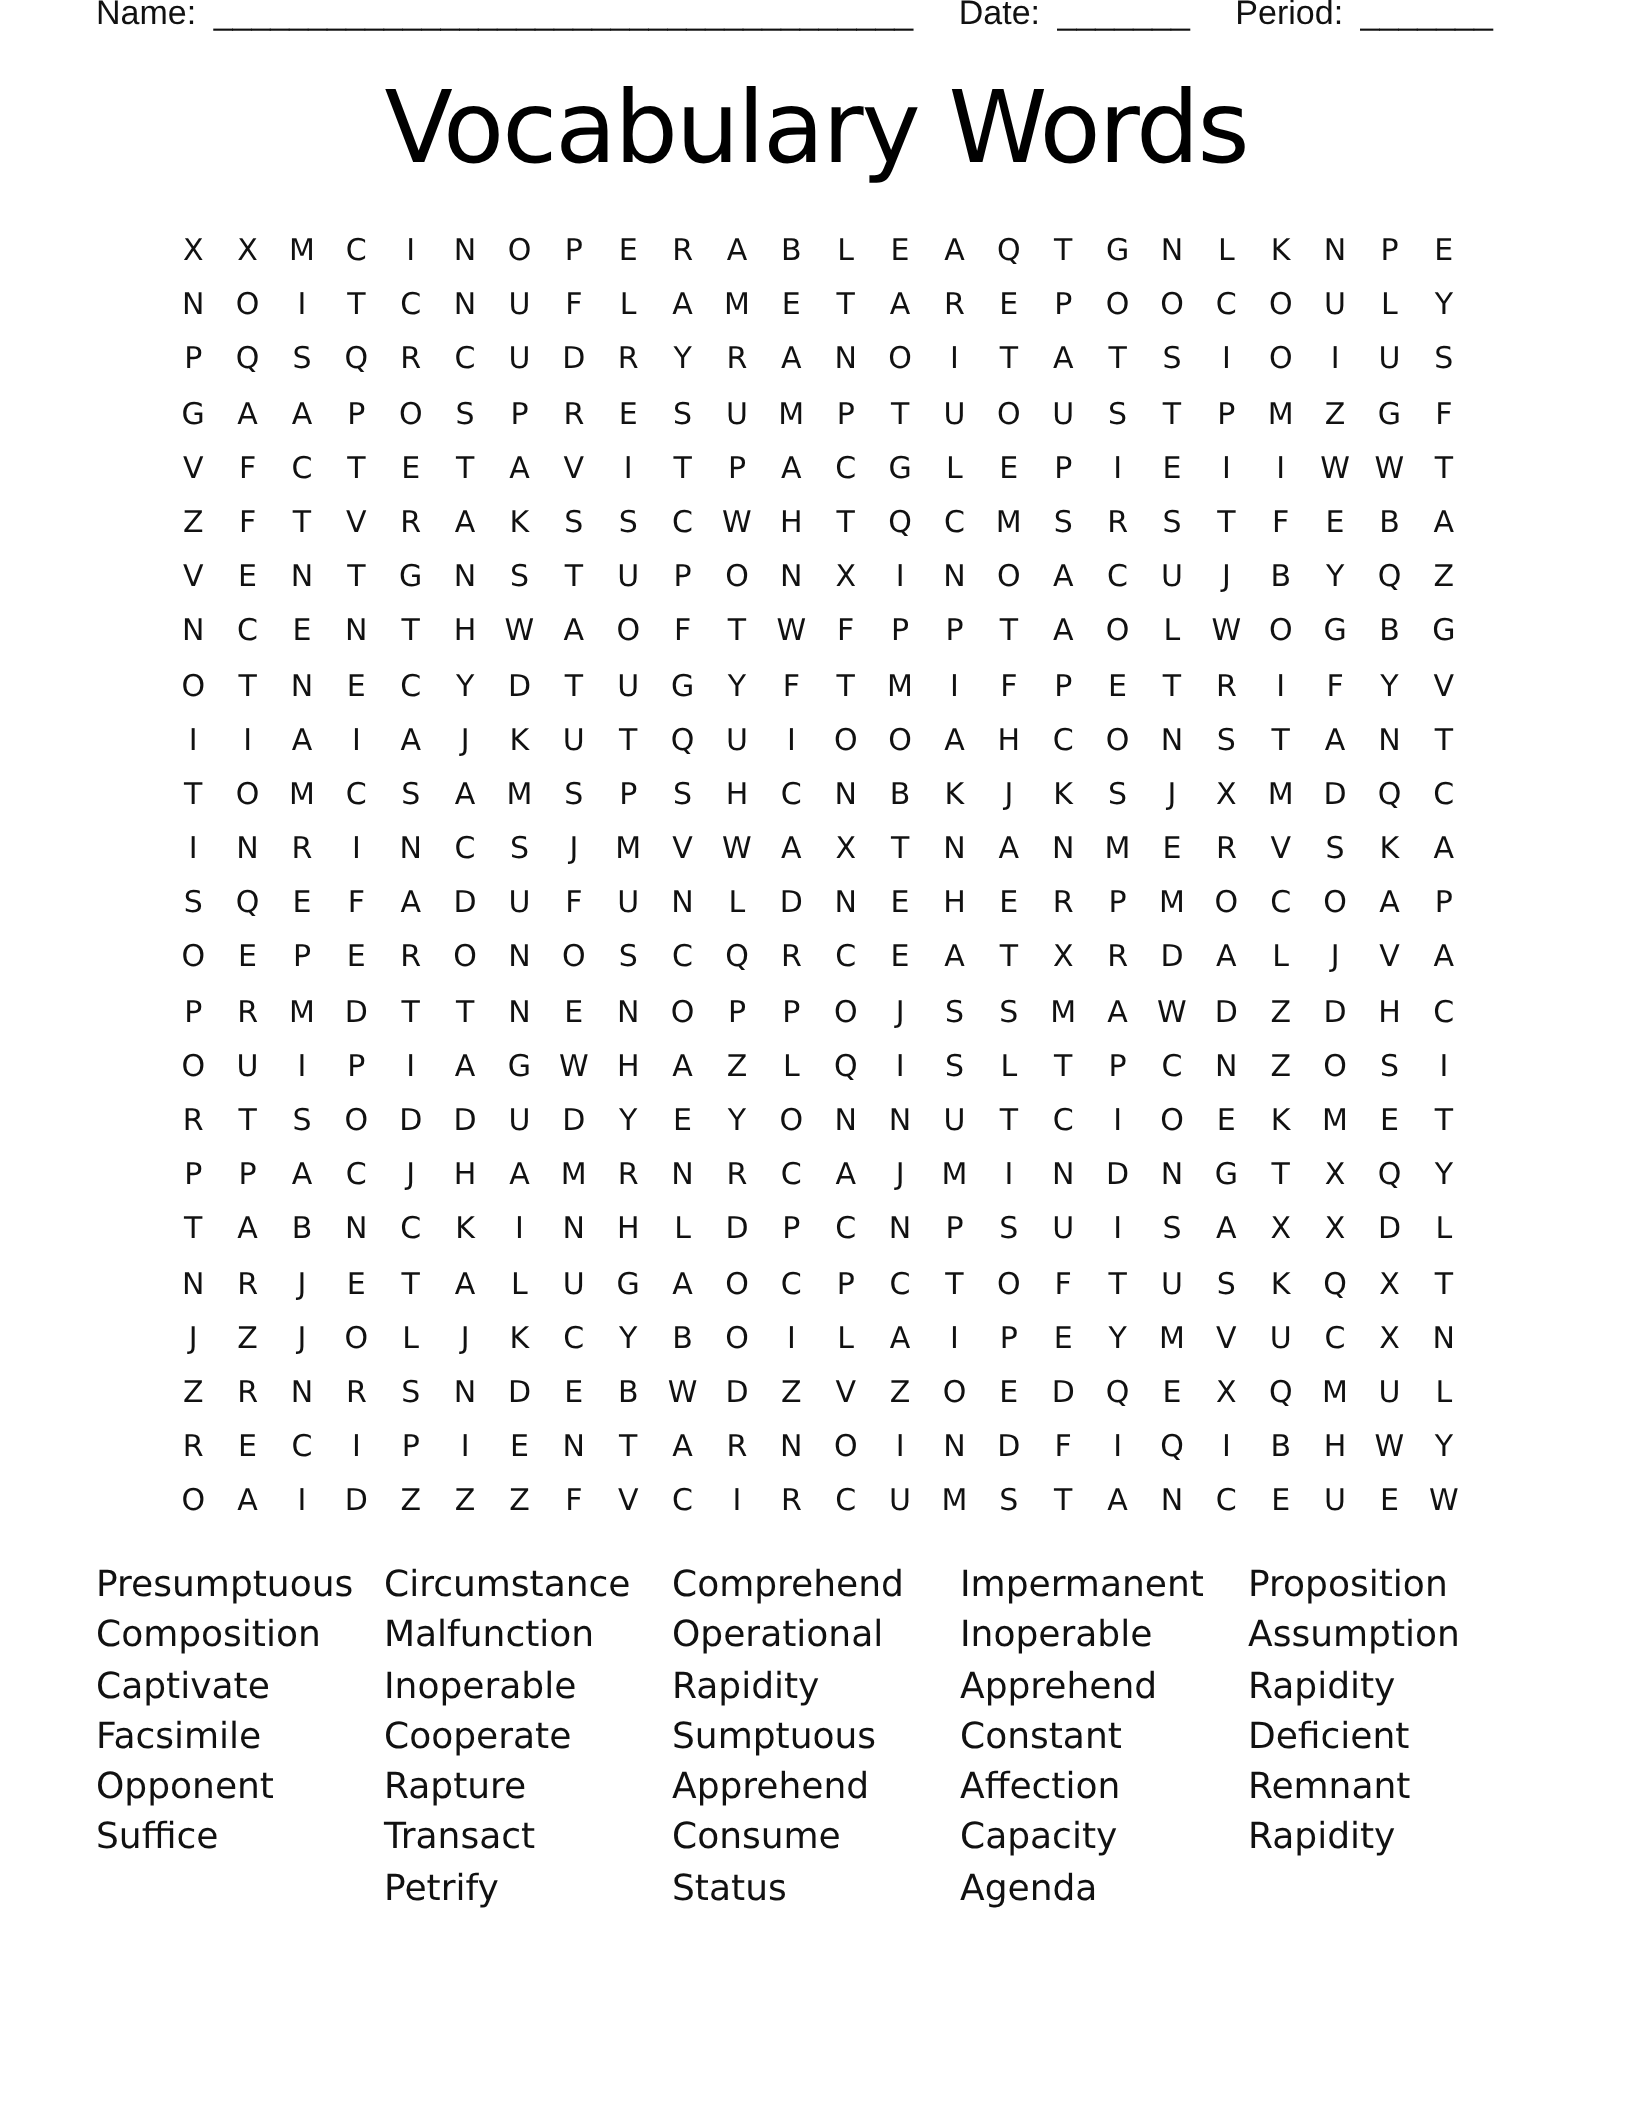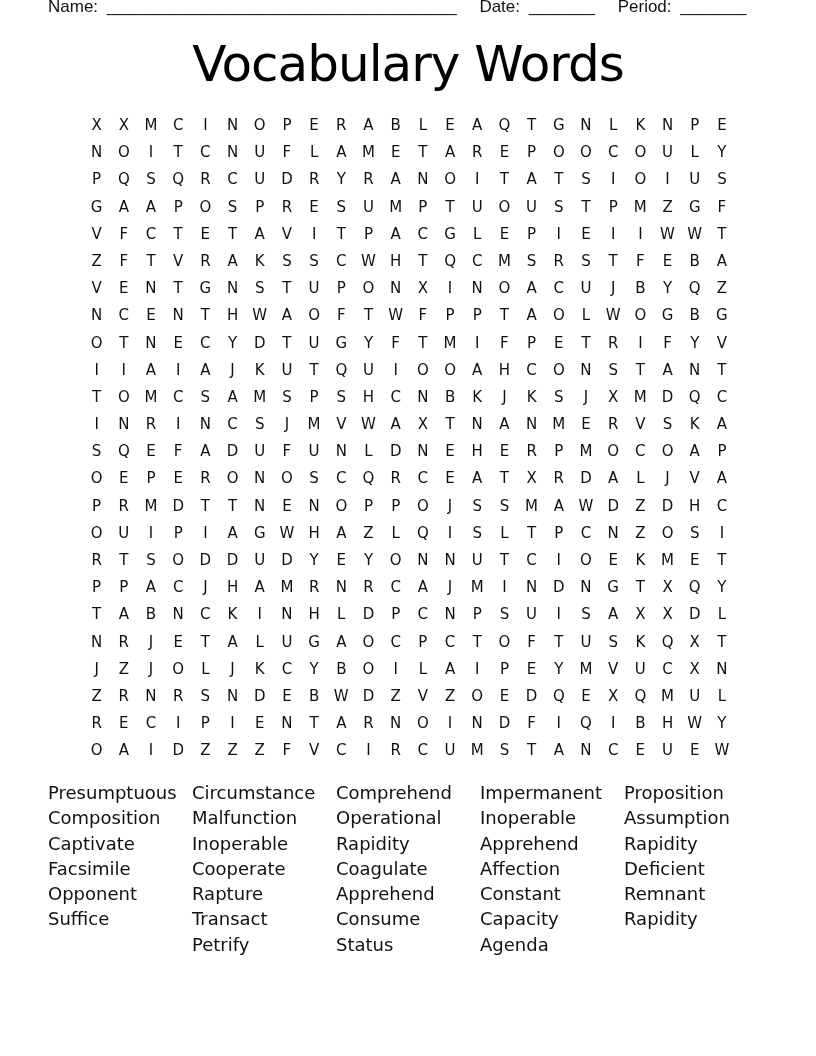--- a/index.html
+++ b/index.html
@@ -642,31 +642,31 @@
       <div class="word">Inoperable</div>
       <div class="word">Cooperate</div>
       <div class="word">Rapture</div>
       <div class="word">Transact</div>
       <div class="word">Petrify</div>
     </div>
     <div class="word-col">
       <div class="word">Comprehend</div>
       <div class="word">Operational</div>
       <div class="word">Rapidity</div>
-      <div class="word">Coagulate</div>
+      <div class="word">Sumptuous</div>
       <div class="word">Apprehend</div>
       <div class="word">Consume</div>
       <div class="word">Status</div>
     </div>
     <div class="word-col">
       <div class="word">Impermanent</div>
       <div class="word">Inoperable</div>
       <div class="word">Apprehend</div>
+      <div class="word">Constant</div>
       <div class="word">Affection</div>
-      <div class="word">Constant</div>
       <div class="word">Capacity</div>
       <div class="word">Agenda</div>
     </div>
     <div class="word-col">
       <div class="word">Proposition</div>
       <div class="word">Assumption</div>
       <div class="word">Rapidity</div>
       <div class="word">Deficient</div>
       <div class="word">Remnant</div>
       <div class="word">Rapidity</div>

